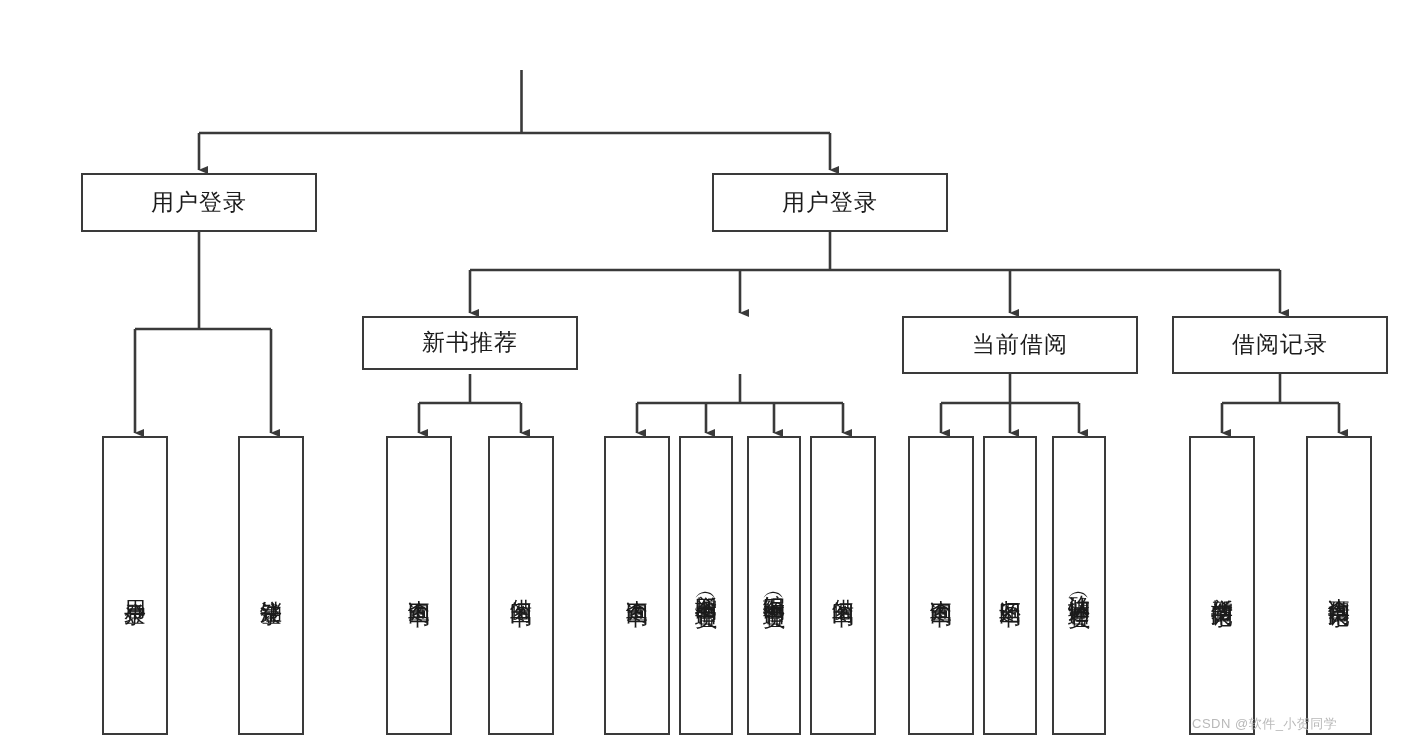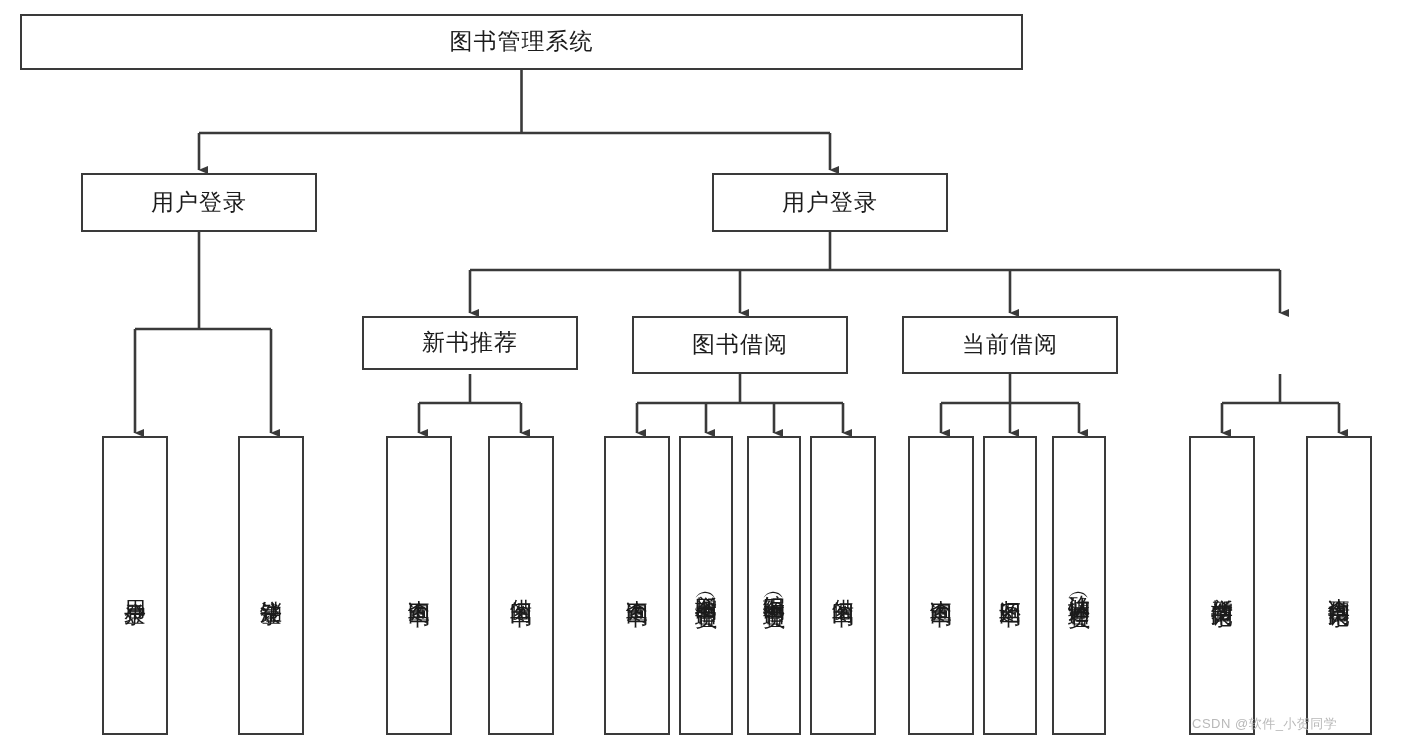--- a/index.html
+++ b/index.html
@@ -111,39 +111,36 @@
       <path d="M1010,403 L1010,433" marker-end="url(#arrow)"></path>
       <path d="M1079,403 L1079,433" marker-end="url(#arrow)"></path>
 
       <path d="M1280,374 L1280,403"></path>
       <path d="M1222,403 L1339,403"></path>
       <path d="M1222,403 L1222,433" marker-end="url(#arrow)"></path>
       <path d="M1339,403 L1339,433" marker-end="url(#arrow)"></path>
     </g>
   </svg>
 
-  <div class="node horiz" style="left:20px; top:14px; width:1003px; height:56px;">
-    <span>图书管理系统</span>
-  </div>
 
   <div class="node horiz" style="left:81px; top:173px; width:236px; height:59px;">
     <span>用户登录</span>
   </div>
   <div class="node horiz" style="left:712px; top:173px; width:236px; height:59px;">
     <span>用户登录</span>
   </div>
 
   <div class="node horiz" style="left:362px; top:316px; width:216px; height:54px;">
     <span>新书推荐</span>
   </div>
-  <div class="node horiz" style="left:632px; top:316px; width:216px; height:58px;">
-    <span>图书借阅</span>
+  <div class="node horiz" style="left:902px; top:316px; width:236px; height:58px;">
+    <span>当前借阅</span>
   </div>
-  <div class="node horiz" style="left:902px; top:316px; width:216px; height:58px;">
-    <span>当前借阅</span>
+  <div class="node horiz" style="left:1172px; top:316px; width:216px; height:58px;">
+    <span>借阅记录</span>
   </div>
 
   <div class="node vert" style="left:102px; top:436px; width:66px; height:299px;">
     <span>用户登录</span>
   </div>
   <div class="node vert" style="left:238px; top:436px; width:66px; height:299px;">
     <span>注销登录</span>
   </div>
 
   <div class="node vert" style="left:386px; top:436px; width:66px; height:299px;">

